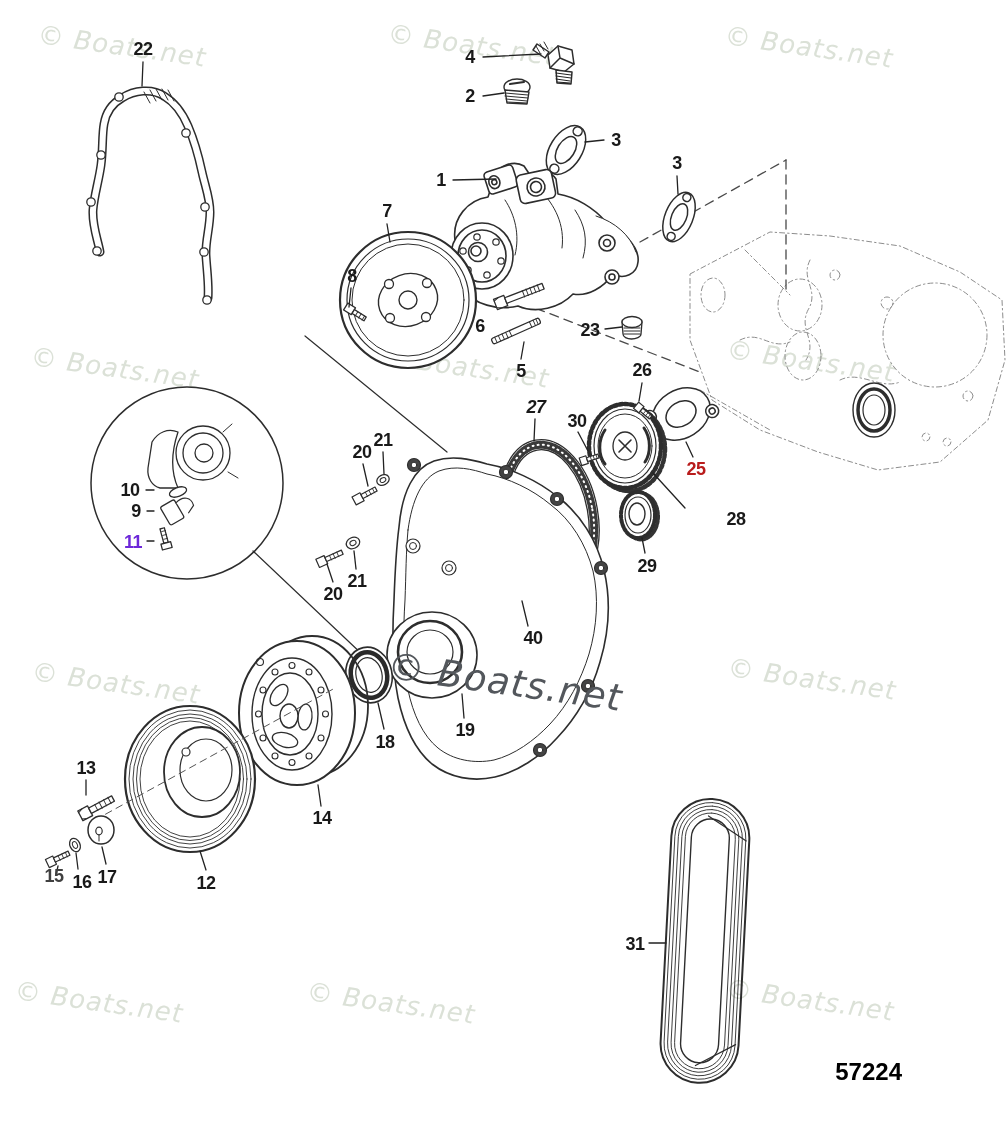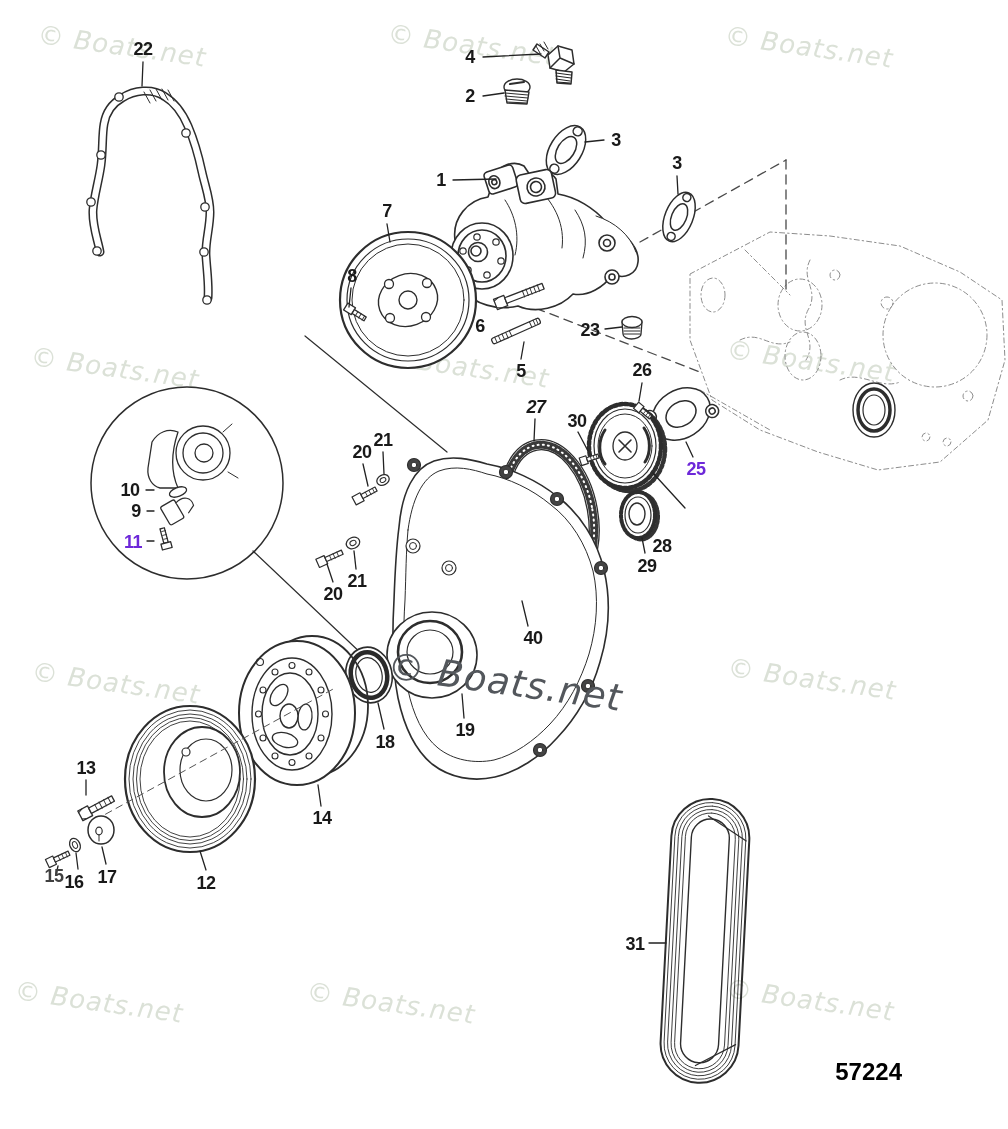--- a/index.html
+++ b/index.html
@@ -467,37 +467,37 @@
       <span class="callout" style="left: 677px; top: 163px; color: rgb(25, 25, 25);">3</span>
       <span class="callout" style="left: 441px; top: 180px; color: rgb(25, 25, 25);">1</span>
       <span class="callout" style="left: 387px; top: 211px; color: rgb(25, 25, 25);">7</span>
       <span class="callout" style="left: 352px; top: 276px; color: rgb(25, 25, 25);">8</span>
       <span class="callout" style="left: 480px; top: 326px; color: rgb(25, 25, 25);">6</span>
       <span class="callout" style="left: 590px; top: 330px; color: rgb(25, 25, 25);">23</span>
       <span class="callout" style="left: 521px; top: 371px; color: rgb(25, 25, 25);">5</span>
       <span class="callout" style="left: 642px; top: 370px; color: rgb(25, 25, 25);">26</span>
       <span class="callout" style="left: 536px; top: 407px; color: rgb(25, 25, 25); font-style: italic;">27</span>
       <span class="callout" style="left: 577px; top: 421px; color: rgb(25, 25, 25);">30</span>
-      <span class="callout" style="left: 696px; top: 469px; color: #6d28d9;">25</span>
-      <span class="callout" style="left: 662px; top: 519px; color: rgb(25, 25, 25); margin-top: 27px;">28</span>
+      <span class="callout" style="left: 696px; top: 469px; color: #b91c1c;">25</span>
+      <span class="callout" style="left: 736px; top: 519px; color: rgb(25, 25, 25);">28</span>
       <span class="callout" style="left: 647px; top: 566px; color: rgb(25, 25, 25);">29</span>
       <span class="callout" style="left: 130px; top: 490px; color: rgb(25, 25, 25);">10</span>
       <span class="callout" style="left: 136px; top: 511px; color: rgb(25, 25, 25);">9</span>
       <span class="callout" style="left: 133px; top: 542px; color: #6d28d9;">11</span>
       <span class="callout" style="left: 362px; top: 452px; color: rgb(25, 25, 25);">20</span>
       <span class="callout" style="left: 383px; top: 440px; color: rgb(25, 25, 25);">21</span>
       <span class="callout" style="left: 333px; top: 594px; color: rgb(25, 25, 25);">20</span>
       <span class="callout" style="left: 357px; top: 581px; color: rgb(25, 25, 25);">21</span>
       <span class="callout" style="left: 533px; top: 638px; color: rgb(25, 25, 25);">40</span>
       <span class="callout" style="left: 465px; top: 730px; color: rgb(25, 25, 25);">19</span>
       <span class="callout" style="left: 385px; top: 742px; color: rgb(25, 25, 25);">18</span>
       <span class="callout" style="left: 86px; top: 768px; color: rgb(25, 25, 25);">13</span>
       <span class="callout" style="left: 322px; top: 818px; color: rgb(25, 25, 25);">14</span>
       <span class="callout" style="left: 206px; top: 883px; color: rgb(25, 25, 25); text-align: right;">12</span>
       <span class="callout" style="left: 54px; top: 876px; color: #404040;">15</span>
-      <span class="callout" style="left: 74px; top: 882px; color: rgb(25, 25, 25);">16</span>
+      <span class="callout" style="left: 82px; top: 882px; color: rgb(25, 25, 25);">16</span>
       <span class="callout" style="left: 107px; top: 877px; color: rgb(25, 25, 25);">17</span>
       <span class="callout" style="left: 635px; top: 944px; color: rgb(25, 25, 25);">31</span>
     </div>
 
   <div class="partnum" style="z-index:5;">57224</div>
 
 </div>
 
 </body></html>

